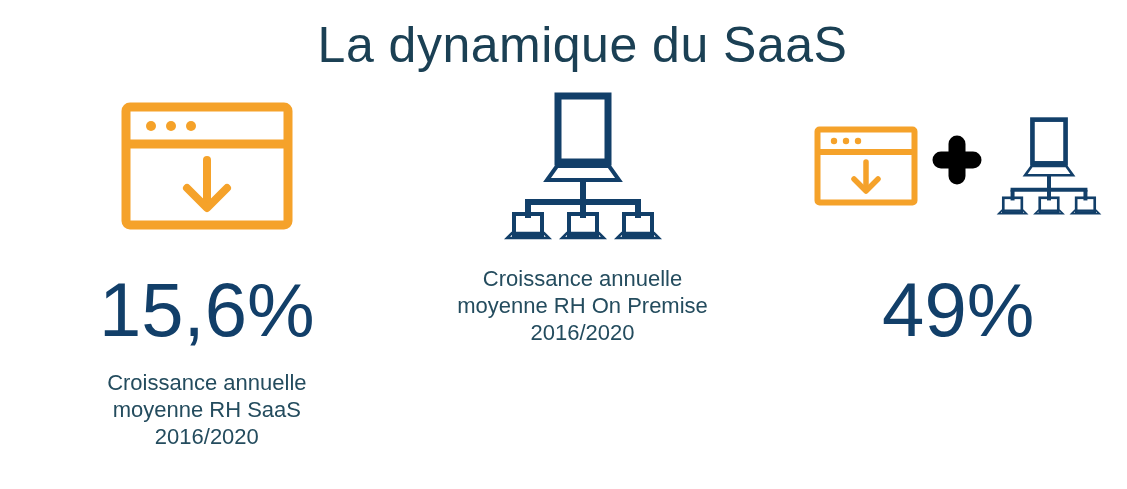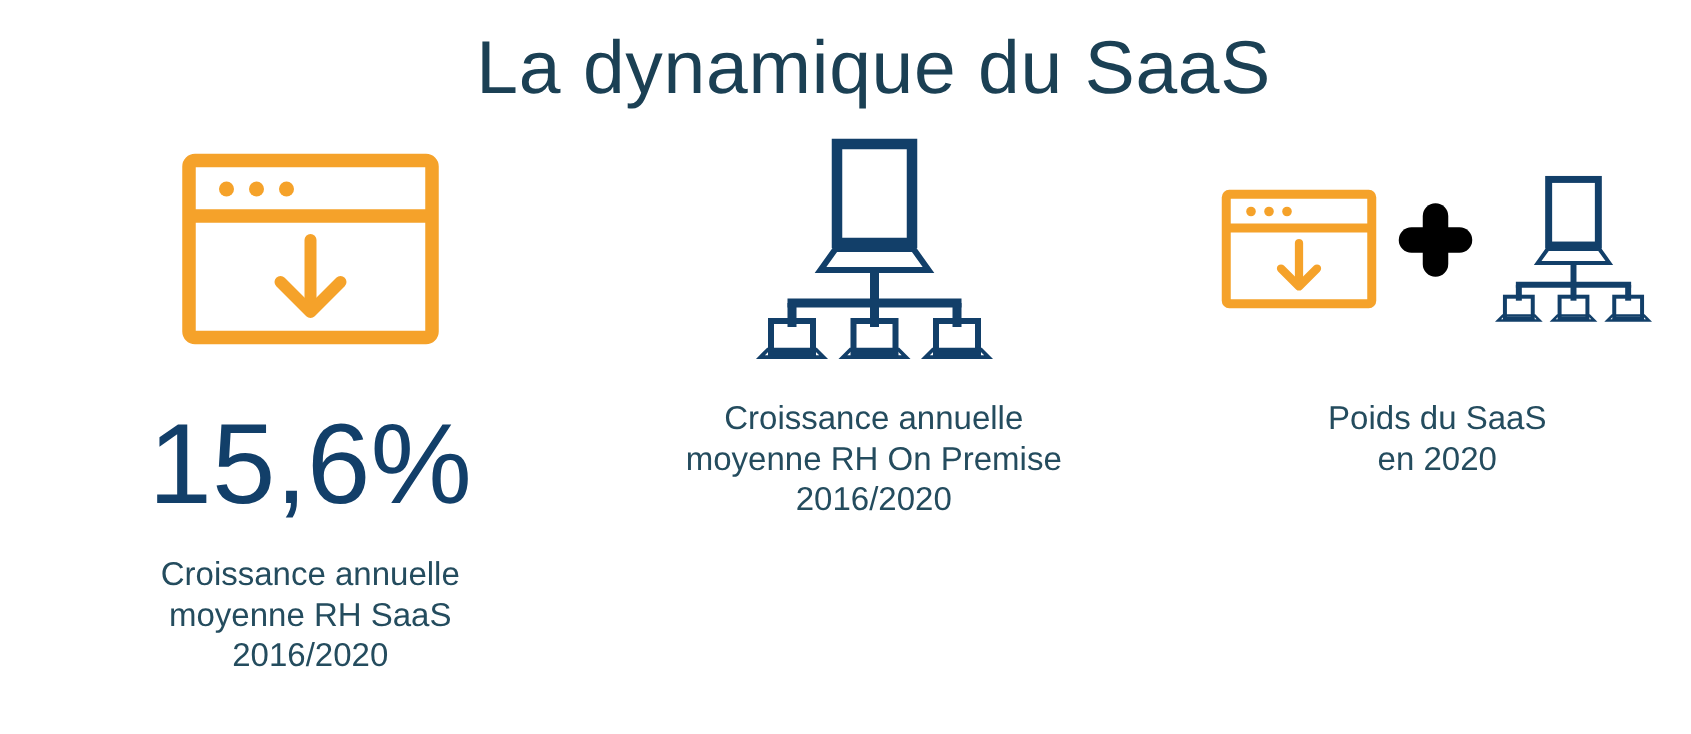--- a/index.html
+++ b/index.html
@@ -174,18 +174,17 @@
             <line x1="135" y1="110" x2="135" y2="126" stroke="#123f69" stroke-width="6"></line>
             <rect x="11" y="122" width="28" height="22" fill="none" stroke="#123f69" stroke-width="4"></rect>
             <polygon points="4,146 46,146 41,141 9,141" fill="none" stroke="#123f69" stroke-width="2.5"></polygon>
             <rect x="66" y="122" width="28" height="22" fill="none" stroke="#123f69" stroke-width="4"></rect>
             <polygon points="59,146 101,146 96,141 64,141" fill="none" stroke="#123f69" stroke-width="2.5"></polygon>
             <rect x="121" y="122" width="28" height="22" fill="none" stroke="#123f69" stroke-width="4"></rect>
             <polygon points="114,146 156,146 151,141 119,141" fill="none" stroke="#123f69" stroke-width="2.5"></polygon>
           </svg>
         </span>
       </div>
-      <div class="stat-caption">Poids du SaaS
-en 2020</div>
+      <div class="stat-value">49%</div>
     </div>
 
   </div>
 </div>
 
 </body></html>

